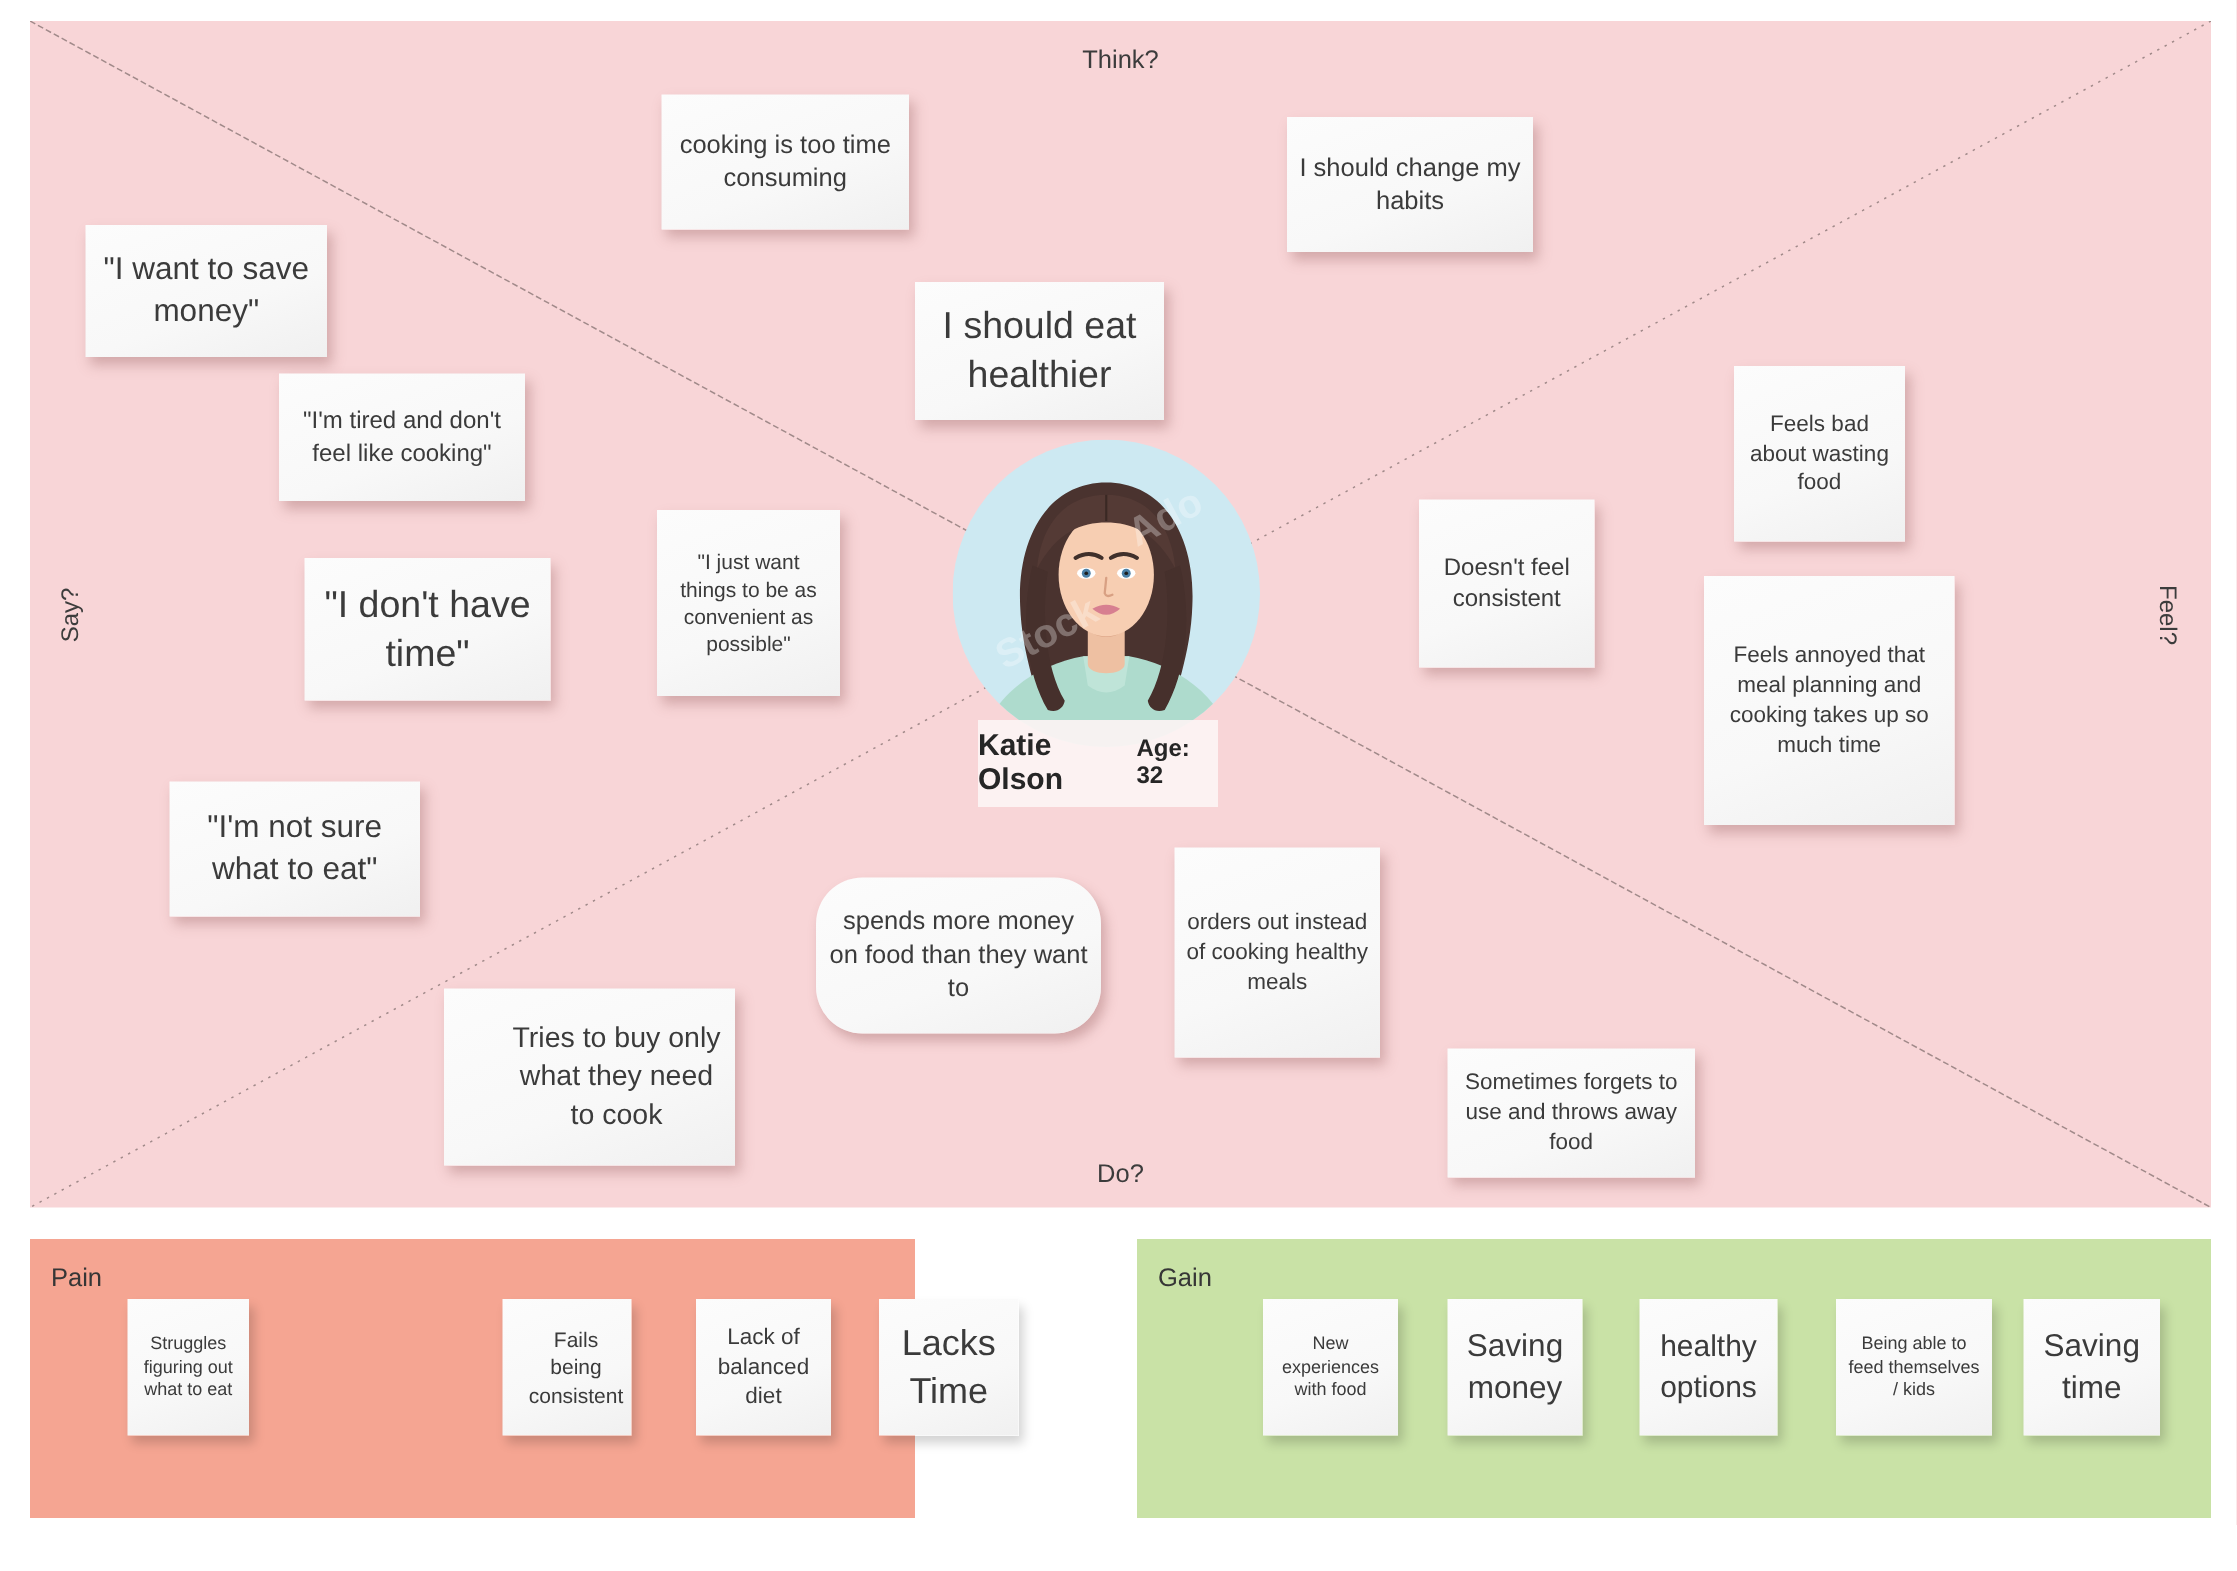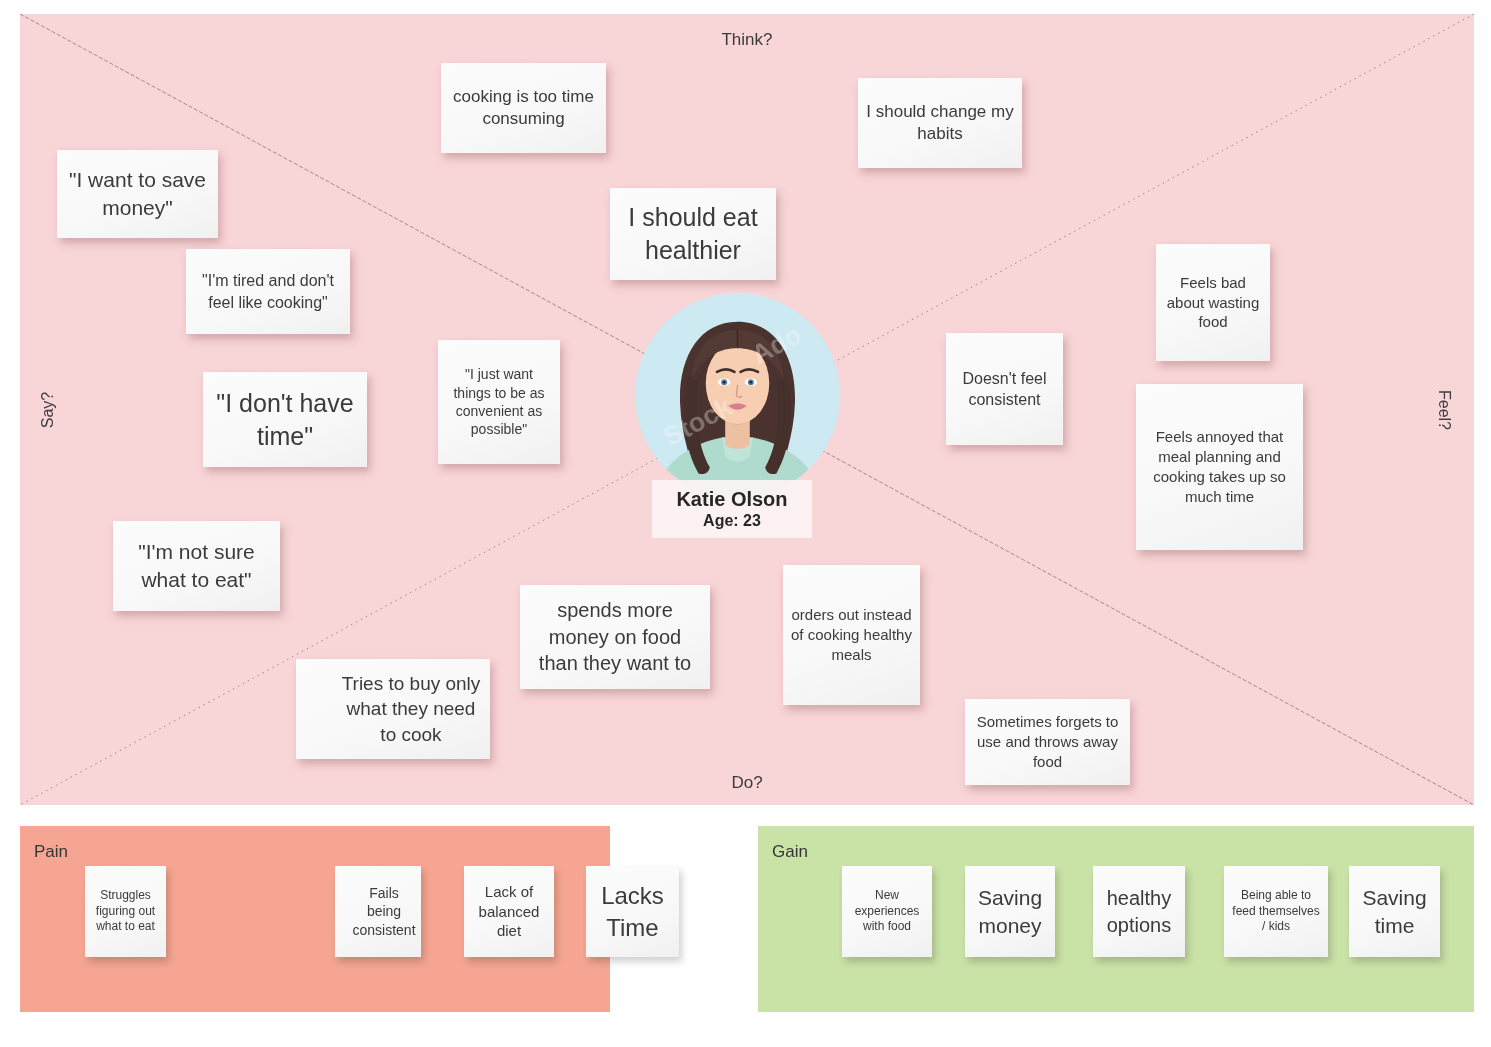--- a/index.html
+++ b/index.html
@@ -36,31 +36,31 @@
   #n-say-1{left:37px;top:136px;width:161px;height:88px;font-size:21px;}
   #n-say-2{left:166px;top:235px;width:164px;height:85px;font-size:16px;}
   #n-say-3{left:183px;top:358px;width:164px;height:95px;font-size:25px;}
   #n-say-4{left:418px;top:326px;width:122px;height:124px;font-size:14px;}
   #n-say-5{left:93px;top:507px;width:167px;height:90px;font-size:21px;}
   
   #n-feel-1{left:1136px;top:230px;width:114px;height:117px;font-size:15px;}
   #n-feel-2{left:926px;top:319px;width:117px;height:112px;font-size:16px;}
   #n-feel-3{left:1116px;top:370px;width:167px;height:166px;font-size:15px;}
   
-  #n-do-1{left:500px;top:571px;width:190px;height:104px;font-size:20px;}
+  #n-do-1{left:524px;top:571px;width:190px;height:104px;font-size:17px;border-radius:31px;}
   #n-do-2{left:763px;top:551px;width:137px;height:140px;font-size:15px;}
   #n-do-3{left:945px;top:653px;width:165px;height:86px;font-size:15px;margin-top:32px;}
-  #n-do-4{left:276px;top:645px;width:194px;height:100px;font-size:19px;padding-left:44px;}
+  #n-do-4{left:276px;top:645px;width:194px;height:118px;font-size:19px;padding-left:44px;}
 
   
   #persona{position:absolute;left:635px;top:293px;width:205px;height:205px;}
   #persona svg{display:block;width:205px;height:205px;}
   #nameplate{
     position:absolute;left:652px;top:480px;width:160px;height:58px;
-    background:rgba(252,244,244,.92);display:flex;flex-direction:column;
+    background:rgba(252,244,244,.92);display:flex;flex-direction:row;
     align-items:center;justify-content:center;gap:1px;
   }
   #nameplate .pname{font-weight:bold;font-size:20px;color:#262626;}
   #nameplate .page{font-weight:bold;font-size:16px;color:#262626;}
 
   
   .section{position:absolute;top:826px;height:186px;}
   #pain{left:20px;width:590px;background:#f5a592;}
   #gain{left:758px;width:716px;background:#c9e2a6;}
   .section-label{position:absolute;left:14px;top:16px;font-size:17px;color:#363636;}
@@ -152,21 +152,21 @@
       <path d="M91,110 Q100,105 109,110 Q100,118 91,110 Z" fill="#d77f90"></path>
 
       <text x="34" y="150" font-size="26" font-weight="bold" fill="rgba(255,255,255,0.30)" transform="rotate(-28 34 150)">Stock</text>
       <text x="120" y="70" font-size="26" font-weight="bold" fill="rgba(255,255,255,0.30)" transform="rotate(-28 120 70)">Ado</text>
     </g>
   </svg>
 </div>
 
 <div id="nameplate">
   <div class="pname">Katie Olson</div>
-  <div class="page">Age: 23</div>
+  <div class="page">Age: 32</div>
 </div>
 
 <div class="section" id="pain">
   <div class="section-label">Pain</div>
   <div class="note" id="n-pain-1">Struggles figuring out what to eat</div>
   <div class="note" id="n-pain-3">Fails being consistent</div>
   <div class="note" id="n-pain-4">Lack of balanced diet</div>
   <div class="note" id="n-pain-5">Lacks Time</div>
 </div>
 

